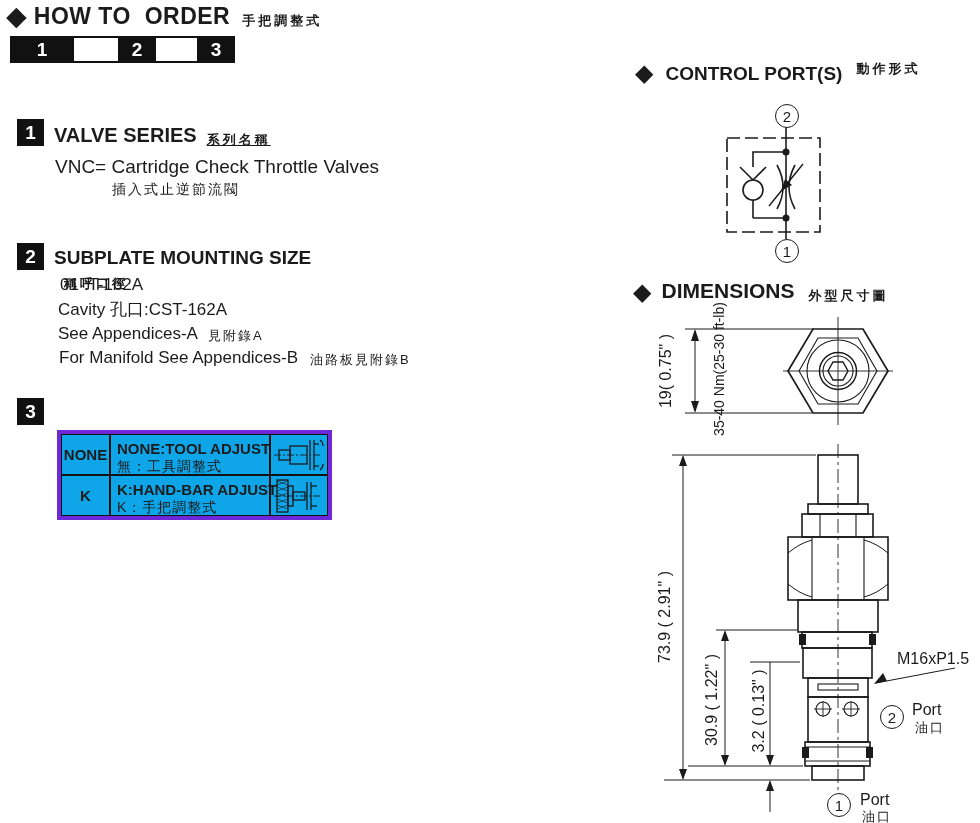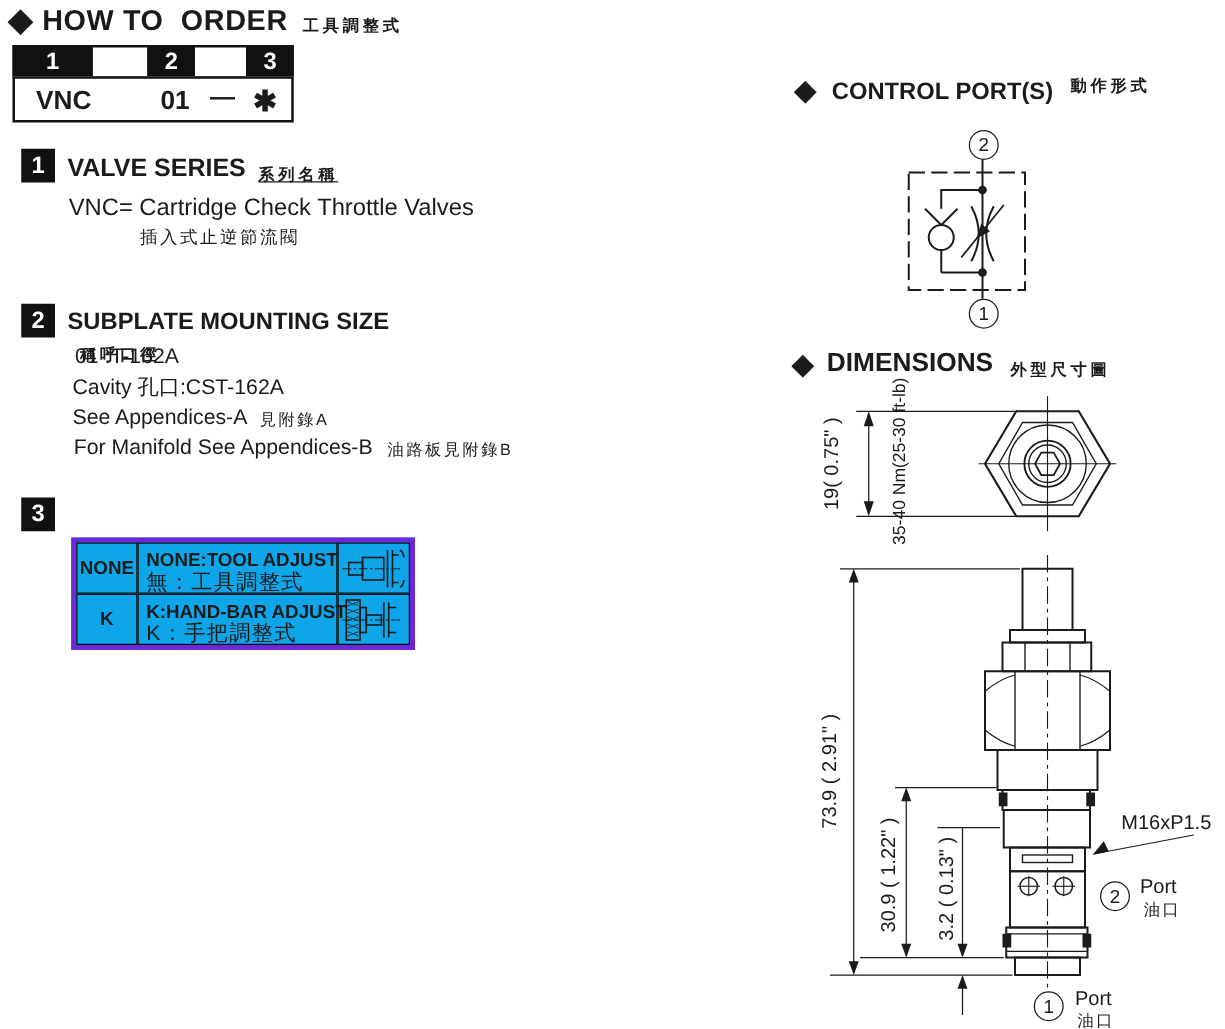--- a/index.html
+++ b/index.html
@@ -22,52 +22,46 @@
   .codeval{position:absolute;font-weight:bold;font-size:21px;text-align:center;}
   .txt17{font-size:17px;line-height:20px;white-space:pre;}
   .txt19{font-size:19px;line-height:22px;white-space:pre;}
   .adjtable{border:4px solid #6d28d9;display:grid;grid-template-columns:49px 160px 58px;
             grid-auto-rows:41px;box-sizing:content-box;background:#0ea5e9;}
   .adjcell{border:1px solid #111;display:flex;align-items:center;justify-content:center;
            box-sizing:border-box;}
   .adjdesc{flex-direction:column;align-items:flex-start;justify-content:flex-end;padding-left:6px;}
   .adjcode{font-weight:bold;font-size:15px;}
   .adj-en{font-size:15px;font-weight:bold;line-height:18px;white-space:pre;}
-  .adj-zh{font-size:17px;letter-spacing:1px;line-height:16px;white-space:pre;}
+  .adj-zh{font-size:14px;letter-spacing:1px;line-height:16px;white-space:pre;}
   .circ{position:absolute;width:22px;height:22px;border:1.6px solid #1b1b1b;border-radius:50%;
         display:flex;align-items:center;justify-content:center;font-size:15px;background:#fff;}
   .vtext{position:absolute;transform:rotate(-90deg);white-space:pre;text-align:center;
          font-size:16px;line-height:17px;display:flex;align-items:center;justify-content:center;}
   .lbl{position:absolute;font-size:16px;white-space:pre;}
   .lblzh{position:absolute;font-size:13px;letter-spacing:2px;white-space:pre;}
   svg{display:block;}
 </style>
 </head>
 <body>
 
 <div class="canvas">
 
   <div class="abs row" style="left:6px;top:3px;">
     <span class="diamond" style="font-size:27px;">◆</span>
     <span class="h-big" style="margin-left:7px;">HOW TO  ORDER</span>
-    <span class="zh" style="margin-left:12px;margin-top:9px;">工具調整式</span>
+    <span class="zh" style="margin-left:12px;margin-top:9px;">手把調整式</span>
   </div>
 
   <div class="abs row" style="left:10px;top:36px;">
     <div class="hdrcell hdrblack" style="width:64px;">1</div>
     <div class="hdrcell" style="width:48px;margin-left:-2px;"></div>
     <div class="hdrcell hdrblack" style="width:38px;margin-left:-2px;">2</div>
     <div class="hdrcell" style="width:45px;margin-left:-2px;"></div>
     <div class="hdrcell hdrblack" style="width:38px;margin-left:-2px;">3</div>
-  </div>
-  <div class="abs codebox" style="left:10px;top:61px;width:225px;height:37px;">
-    <span class="codeval" style="left:6px;top:6px;width:66px;">VNC</span>
-    <span class="codeval" style="left:100px;top:6px;width:56px;">01</span>
-    <span class="codeval" style="left:146px;top:4px;width:40px;font-size:20px;">—</span>
-    <span class="codeval" style="left:182px;top:5px;width:36px;font-size:23px;">✱</span>
   </div>
 
   <div class="abs badge" style="left:17px;top:119px;">1</div>
   <div class="abs row" style="left:54px;top:124px;">
     <span class="h-sec" style="font-size:20px;">VALVE SERIES</span>
     <span class="zh" style="margin-left:10px;margin-top:7px;text-decoration:underline;">系列名稱</span>
   </div>
   <div class="abs txt19" style="left:55px;top:156px;">VNC= Cartridge Check Throttle Valves</div>
   <div class="abs zh-n" style="left:112px;top:181px;font-size:14px;">插入式止逆節流閥</div>
 

